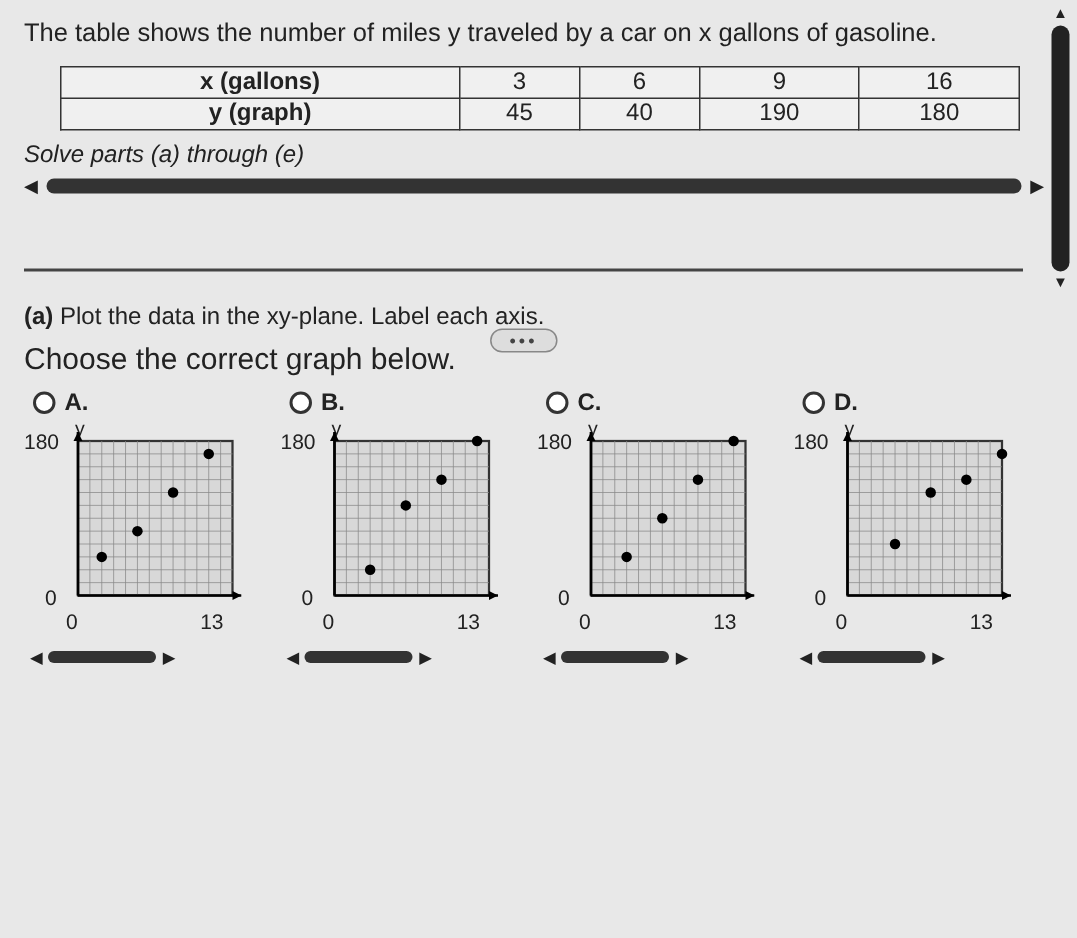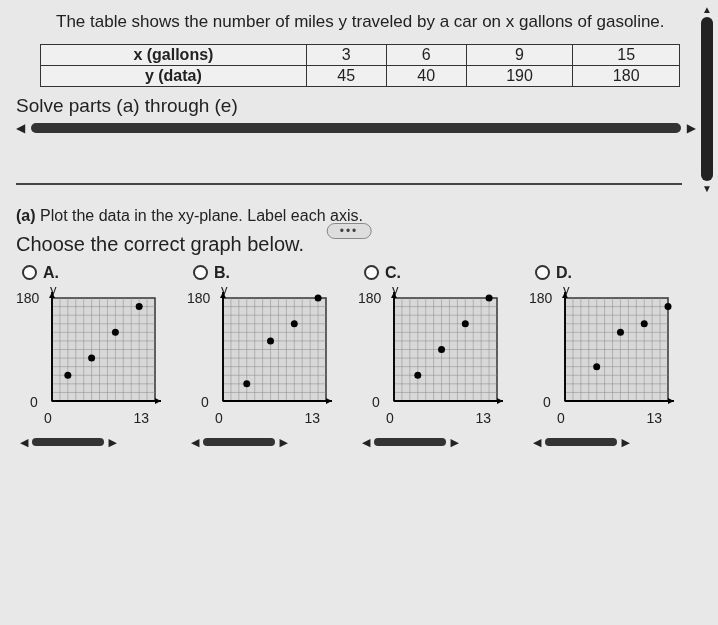--- a/index.html
+++ b/index.html
@@ -13,42 +13,42 @@
       color: #222;
     }
     .content {
       padding: 10px 16px;
       width: 698px;
     }
     .problem-text {
       font-size: 17px;
       line-height: 1.4;
       margin-bottom: 10px;
-      margin-left: 40px;
     }
     table {
       border-collapse: collapse;
       margin: 8px 0 8px 24px;
       width: 640px;
     }
     td, th {
       border: 1px solid #333;
       padding: 1px 4px;
       text-align: center;
       font-size: 16px;
       background: #f0f0f0;
       font-weight: normal;
     }
     th {
       text-align: center;
       font-weight: bold;
     }
     .solve-line {
-      font-size: 19px;
+      font-size: 16px;
       margin-top: 6px;
+      font-style: italic;
     }
     .divider-area {
       position: relative;
       margin: 2px 0 10px 0;
     }
     .big-hr {
       border: none;
       border-top: 2px solid #444;
       margin-top: 48px;
     }
@@ -204,24 +204,24 @@
 <div class="content">
   <p class="problem-text">The table shows the number of miles y traveled by a car on x gallons of gasoline.</p>
 
   <table>
     <tbody>
         <tr>
       <th>x (gallons)</th>
       <td>3</td>
       <td>6</td>
       <td>9</td>
-      <td>15</td>
+      <td>16</td>
     </tr>
     <tr>
-      <th>y (data)</th>
+      <th>y (graph)</th>
       <td>45</td>
       <td>40</td>
       <td>190</td>
       <td>180</td>
     </tr>
   </tbody>
     </table>
 
   <p class="solve-line">Solve parts (a) through (e)</p>
 

